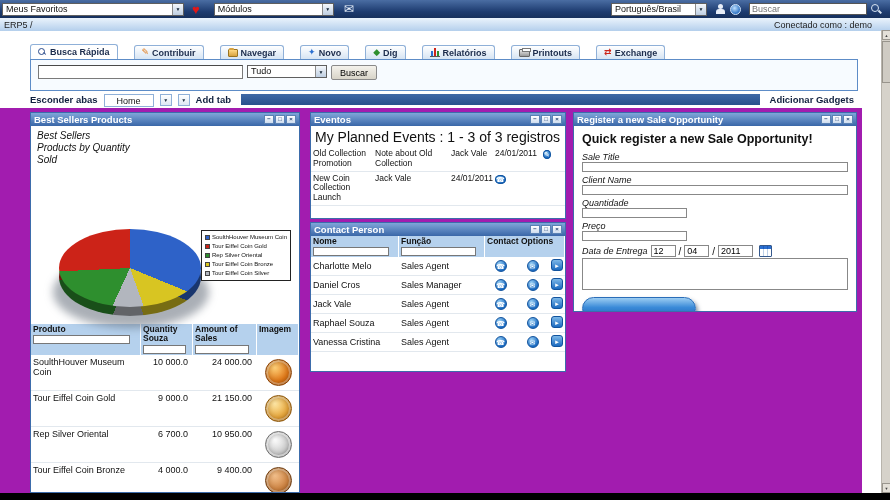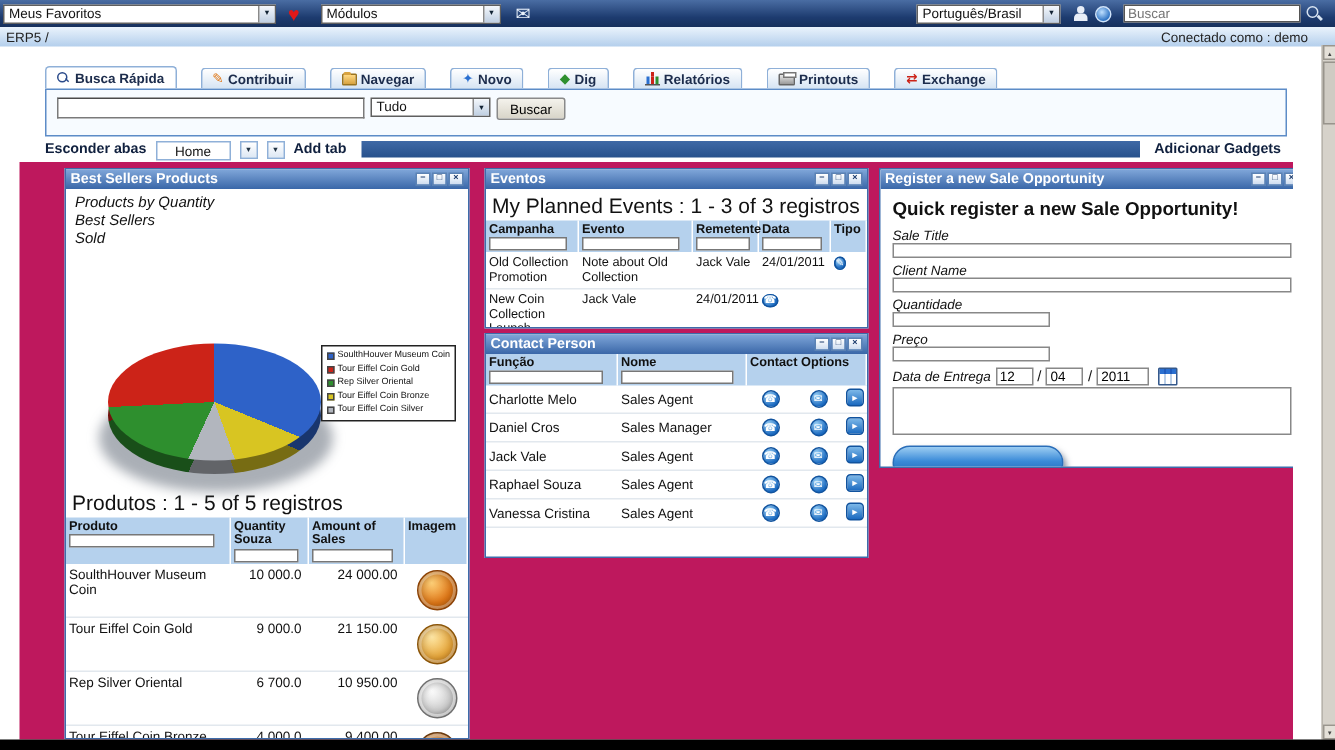--- a/index.html
+++ b/index.html
@@ -64,21 +64,21 @@
 
   
   .strip-row { position:absolute; left:30px; top:94px; right:36px; height:14px; display:flex; align-items:flex-start; gap:6px; }
   .slink { font-size:9.5px; font-weight:bold; color:#10203e; white-space:nowrap; cursor:pointer; }
   .home-tab { height:13px; background:#fff; border:1px solid #8fb0d8; padding:0 12px; font-size:9px; display:flex; align-items:center; cursor:pointer; }
   .home-dd { width:12px; height:12px; background:linear-gradient(#fff,#dde8f4); border:1px solid #8fb0d8; font-size:5px;
     color:#234; display:flex; align-items:center; justify-content:center; cursor:pointer; }
   .strip-bar { flex:1; height:11px; background:linear-gradient(#3f69a6,#27518c); margin:0 4px; }
 
   
-  .main { position:absolute; left:0; top:108px; right:28px; bottom:7px; background:#be185d; overflow:hidden;margin-left:13px; }
+  .main { position:absolute; left:0; top:108px; right:28px; bottom:7px; background:#a21caf; overflow:hidden; }
   .gadget { position:absolute; background:#fff; border:1px solid #3d6cab; overflow:hidden; }
   .g-title { height:13px; background:linear-gradient(#7fa6d9,#3a67a8); color:#fff; font-weight:bold; font-size:9.5px;
     display:flex; align-items:center; padding:0 3px; }
   .win-btns { margin-left:auto; display:flex; gap:1px; }
   .wb { width:10px; height:9px; background:linear-gradient(#ffffff,#cddcef); border:1px solid #5b82b4;
     font-size:6px; line-height:7px; text-align:center; color:#1c3c6e; font-weight:bold; cursor:pointer; }
 
   
   .g-bs { left:30px; top:4px; width:270px; height:381px; }
   .bs-sub { padding:4px 6px 2px; font-style:italic; font-size:10px; line-height:1.2; }
@@ -243,22 +243,22 @@
   <div class="gadget g-bs">
     <div class="g-title">
       <span>Best Sellers Products</span>
       <span class="win-btns">
         <span class="wb">−</span>
         <span class="wb">□</span>
         <span class="wb">×</span>
       </span>
     </div>
     <div class="bs-sub">
+      <div>Best Sellers</div>
       <div>Products by Quantity</div>
-      <div>Best Sellers</div>
       <div>Sold</div>
     </div>
     <div class="chart-zone">
       <div class="pie-shadow"></div>
       <div class="pie-layer pie-side" style="background: conic-gradient(rgb(46, 98, 200) 0deg, rgb(46, 98, 200) 126.686deg, rgb(216, 197, 34) 126.686deg, rgb(216, 197, 34) 168.915deg, rgb(178, 182, 190) 168.915deg, rgb(178, 182, 190) 194.252deg, rgb(46, 143, 46) 194.252deg, rgb(46, 143, 46) 264.985deg, rgb(204, 35, 24) 264.985deg, rgb(204, 35, 24) 360deg);"></div>
       <div class="pie-layer pie-top" style="background: conic-gradient(rgb(46, 98, 200) 0deg, rgb(46, 98, 200) 126.686deg, rgb(216, 197, 34) 126.686deg, rgb(216, 197, 34) 168.915deg, rgb(178, 182, 190) 168.915deg, rgb(178, 182, 190) 194.252deg, rgb(46, 143, 46) 194.252deg, rgb(46, 143, 46) 264.985deg, rgb(204, 35, 24) 264.985deg, rgb(204, 35, 24) 360deg);"></div>
       <div class="legend">
         <div class="legend-row">
             <span class="legend-sq" style="background: rgb(46, 98, 200);"></span>
             <span>SoulthHouver Museum Coin</span>
@@ -274,21 +274,20 @@
         <div class="legend-row">
             <span class="legend-sq" style="background: rgb(216, 197, 34);"></span>
             <span>Tour Eiffel Coin Bronze</span>
           </div>
         <div class="legend-row">
             <span class="legend-sq" style="background: rgb(178, 182, 190);"></span>
             <span>Tour Eiffel Coin Silver</span>
           </div>
       </div>
     </div>
-    <div class="bs-status">Produtos : 1 - 5 of 5 registros</div>
     <div class="thead bs-grid">
       <div class="th"><span>Produto</span><input style=""></div>
       <div class="th"><span>Quantity Souza</span><input style=""></div>
       <div class="th"><span>Amount of Sales</span><input style=""></div>
       <div class="th"><span>Imagem</span></div>
     </div>
     <div class="trow bs-grid bs-trow">
       <div class="td">SoulthHouver Museum Coin</div>
       <div class="td num">10 000.0</div>
       <div class="td num">24 000.00</div>
@@ -325,27 +324,20 @@
   <div class="gadget g-ev">
     <div class="g-title">
       <span>Eventos</span>
       <span class="win-btns">
         <span class="wb">−</span>
         <span class="wb">□</span>
         <span class="wb">×</span>
       </span>
     </div>
     <div class="ev-status">My Planned Events : 1 - 3 of 3 registros</div>
-    <div class="thead ev-grid">
-      <div class="th"><span>Campanha</span><input style=""></div>
-      <div class="th"><span>Evento</span><input style=""></div>
-      <div class="th"><span>Remetente</span><input style=""></div>
-      <div class="th"><span>Data</span><input style=""></div>
-      <div class="th"><span>Tipo</span></div>
-    </div>
     <div class="trow ev-grid ev-trow">
       <div class="td">Old Collection Promotion</div>
       <div class="td">Note about Old Collection</div>
       <div class="td">Jack Vale</div>
       <div class="td">24/01/2011</div>
       <div class="td"><span class="circle-icon">✎</span></div>
     </div>
     <div class="trow ev-grid ev-trow">
       <div class="td">New Coin Collection Launch</div>
       <div class="td">Jack Vale</div>
@@ -358,22 +350,22 @@
   <div class="gadget g-cp">
     <div class="g-title">
       <span>Contact Person</span>
       <span class="win-btns">
         <span class="wb">−</span>
         <span class="wb">□</span>
         <span class="wb">×</span>
       </span>
     </div>
     <div class="thead cp-grid">
+      <div class="th"><span>Nome</span><input style=""></div>
       <div class="th"><span>Função</span><input style=""></div>
-      <div class="th"><span>Nome</span><input style=""></div>
       <div class="th"><span>Contact Options</span></div>
     </div>
     <div class="trow cp-grid cp-trow">
       <div class="td">Charlotte Melo</div>
       <div class="td">Sales Agent</div>
       <div class="td copts">
         <span class="circle-icon">☎</span>
         <span class="circle-icon">✉</span>
         <span class="sq-icon">▸</span>
       </div>

